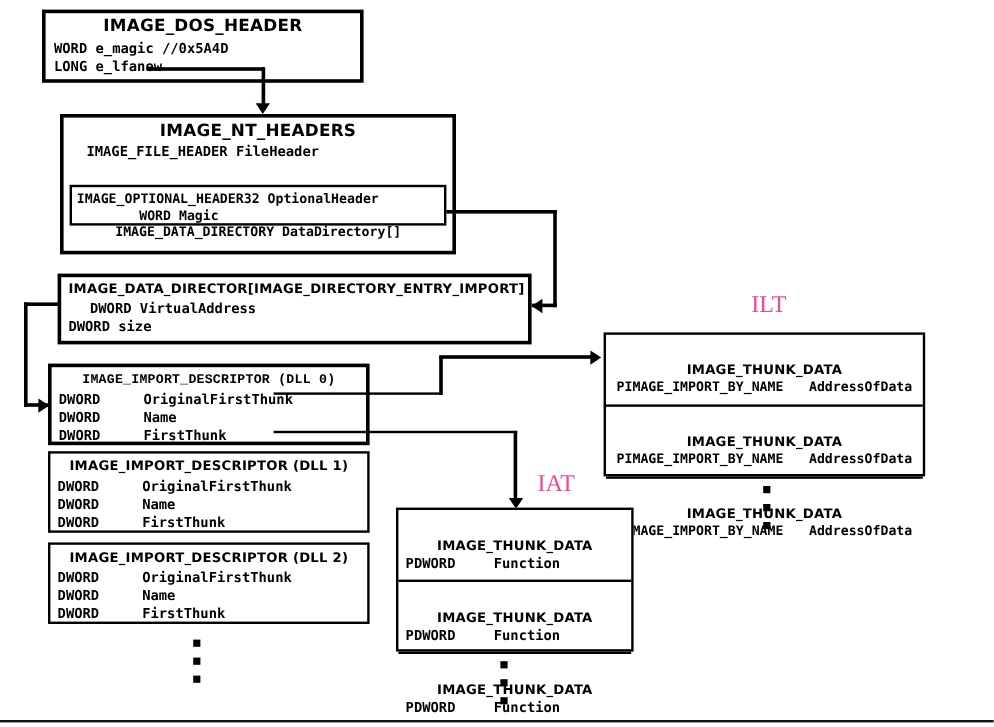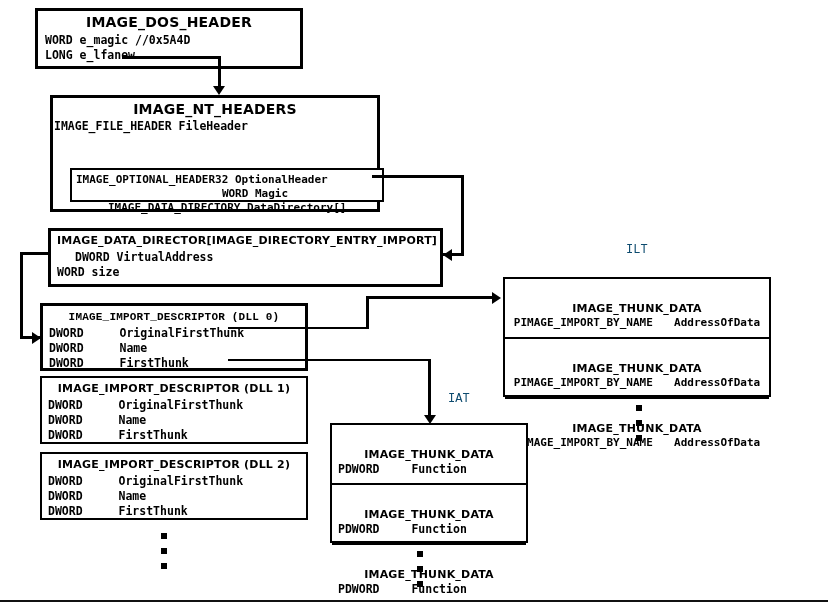--- a/index.html
+++ b/index.html
@@ -47,28 +47,28 @@
   .arr-down{border-left:6px solid transparent;border-right:6px solid transparent;border-top:9px solid #000;}
   .arr-left{border-top:6px solid transparent;border-bottom:6px solid transparent;border-right:9px solid #000;}
   .arr-right{border-top:6px solid transparent;border-bottom:6px solid transparent;border-left:9px solid #000;}
 
   
   .dots{position:absolute;display:flex;flex-direction:column;align-items:center;gap:9px;}
   .dots i{display:block;width:6px;height:6px;background:#000;}
 
   .sectlabel{
     position:absolute;white-space:nowrap;
-    font-family:Liberation Mono, monospace;
-    font-size:12px;color:#0c4a6e;
+    font-family:Liberation Serif, serif;
+    font-size:20px;color:#ec4899;
   }
 
   .hr{position:absolute;left:0;width:828px;height:2px;background:#111;}
 
   
-  .ind1{padding-left:56px;text-align:center;}
+  .ind1{padding-left:56px;}
   .ind2{padding-left:96px;}
   .cellgrid{position:absolute;box-sizing:border-box;border:2px solid #000;background:#fff;}
   .cell{box-sizing:border-box;border-bottom:2px solid #000;}
   .cell:last-child{border-bottom:none;}
   .cell .title{margin-top:20px;}
 </style>
 </head>
 <body>
 
 <div class="stage">
@@ -78,38 +78,38 @@
     <div class="row t12" style="padding-left:7px;">WORD e_magic //0x5A4D</div>
     <div class="row t12" style="padding-left:7px;">LONG e_lfanew</div>
   </div>
 
   <div class="ln h" style="left:122px;top:56px;width:98px;"></div>
   <div class="ln v" style="left:218px;top:56px;height:32px;"></div>
   <div class="arrow arr-down" style="left:213px;top:86px;"></div>
 
   <div class="box thick" style="left:50px;top:95px;width:330px;height:117px;">
     <div class="title t13" style="padding:4px 7px 2px;">IMAGE_NT_HEADERS</div>
-    <div class="row t12" style="padding-left:1px;">IMAGE_FILE_HEADER FileHeader</div>
-  </div>
-
-  <div class="inner" style="left:58px;top:168px;width:314px;height:34px;margin-left:12px;">
+    <div class="row t12" style="padding-left:19px;">IMAGE_FILE_HEADER FileHeader</div>
+  </div>
+
+  <div class="inner" style="left:58px;top:154px;width:314px;height:34px;">
     <div class="row t11" style="padding:3px 0 0 4px;">IMAGE_OPTIONAL_HEADER32 OptionalHeader</div>
     <div class="row t11 ind1">WORD Magic</div>
     <div class="row t11 ind2" style="padding-left:36px;">IMAGE_DATA_DIRECTORY DataDirectory[]</div>
   </div>
 
   <div class="ln h" style="left:372px;top:175px;width:92px;"></div>
   <div class="ln v" style="left:461px;top:175px;height:81px;"></div>
   <div class="ln h" style="left:443px;top:253px;width:21px;"></div>
   <div class="arrow arr-left" style="left:443px;top:249px;"></div>
 
   <div class="box thick" style="left:48px;top:228px;width:395px;height:59px;">
     <div class="title t11" style="padding:3px 6px 2px;">IMAGE_DATA_DIRECTOR[IMAGE_DIRECTORY_ENTRY_IMPORT]</div>
     <div class="row t12" style="padding-left:24px;">DWORD VirtualAddress</div>
-    <div class="row t12" style="padding-left:6px;">WORD size</div>
+    <div class="row t12" style="padding-left:6px;">DWORD size</div>
   </div>
 
   <div class="ln h" style="left:20px;top:252px;width:30px;"></div>
   <div class="ln v" style="left:20px;top:252px;height:87px;"></div>
   <div class="ln h" style="left:20px;top:336px;width:20px;"></div>
   <div class="arrow arr-right" style="left:32px;top:332px;"></div>
 
   <div class="box thick" style="left:40px;top:303px;width:268px;height:68px;">
     <div class="title t11" style="padding:4px 6px 2px;font-family:Liberation Mono, monospace;">IMAGE_IMPORT_DESCRIPTOR (DLL 0)</div>
     <div class="row t12" style="padding-left:6px;">

